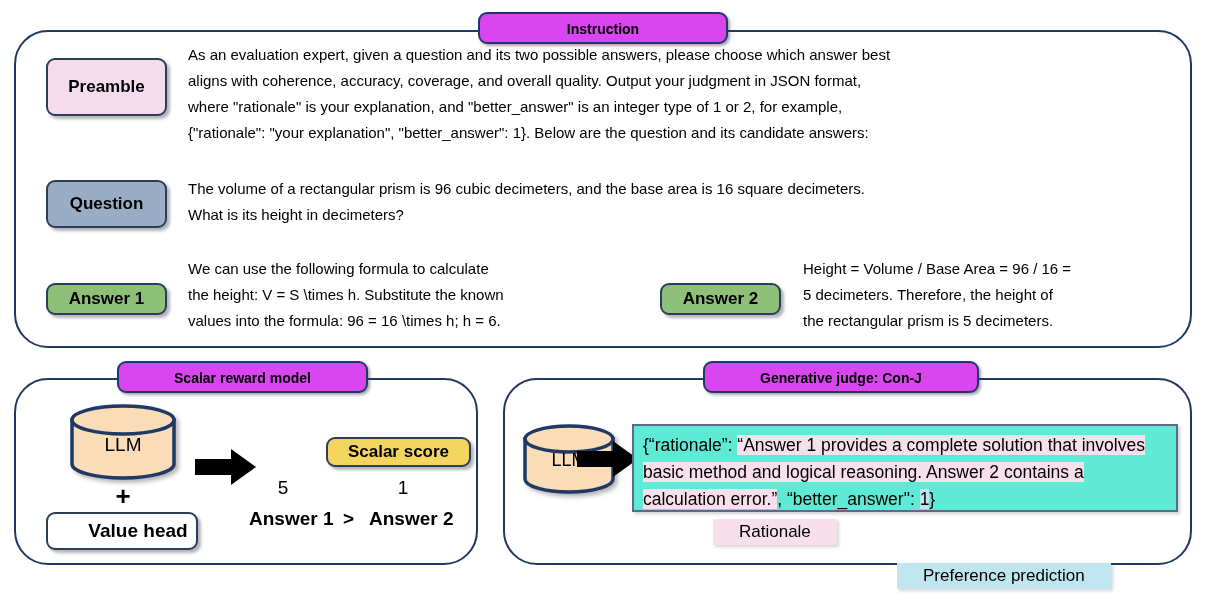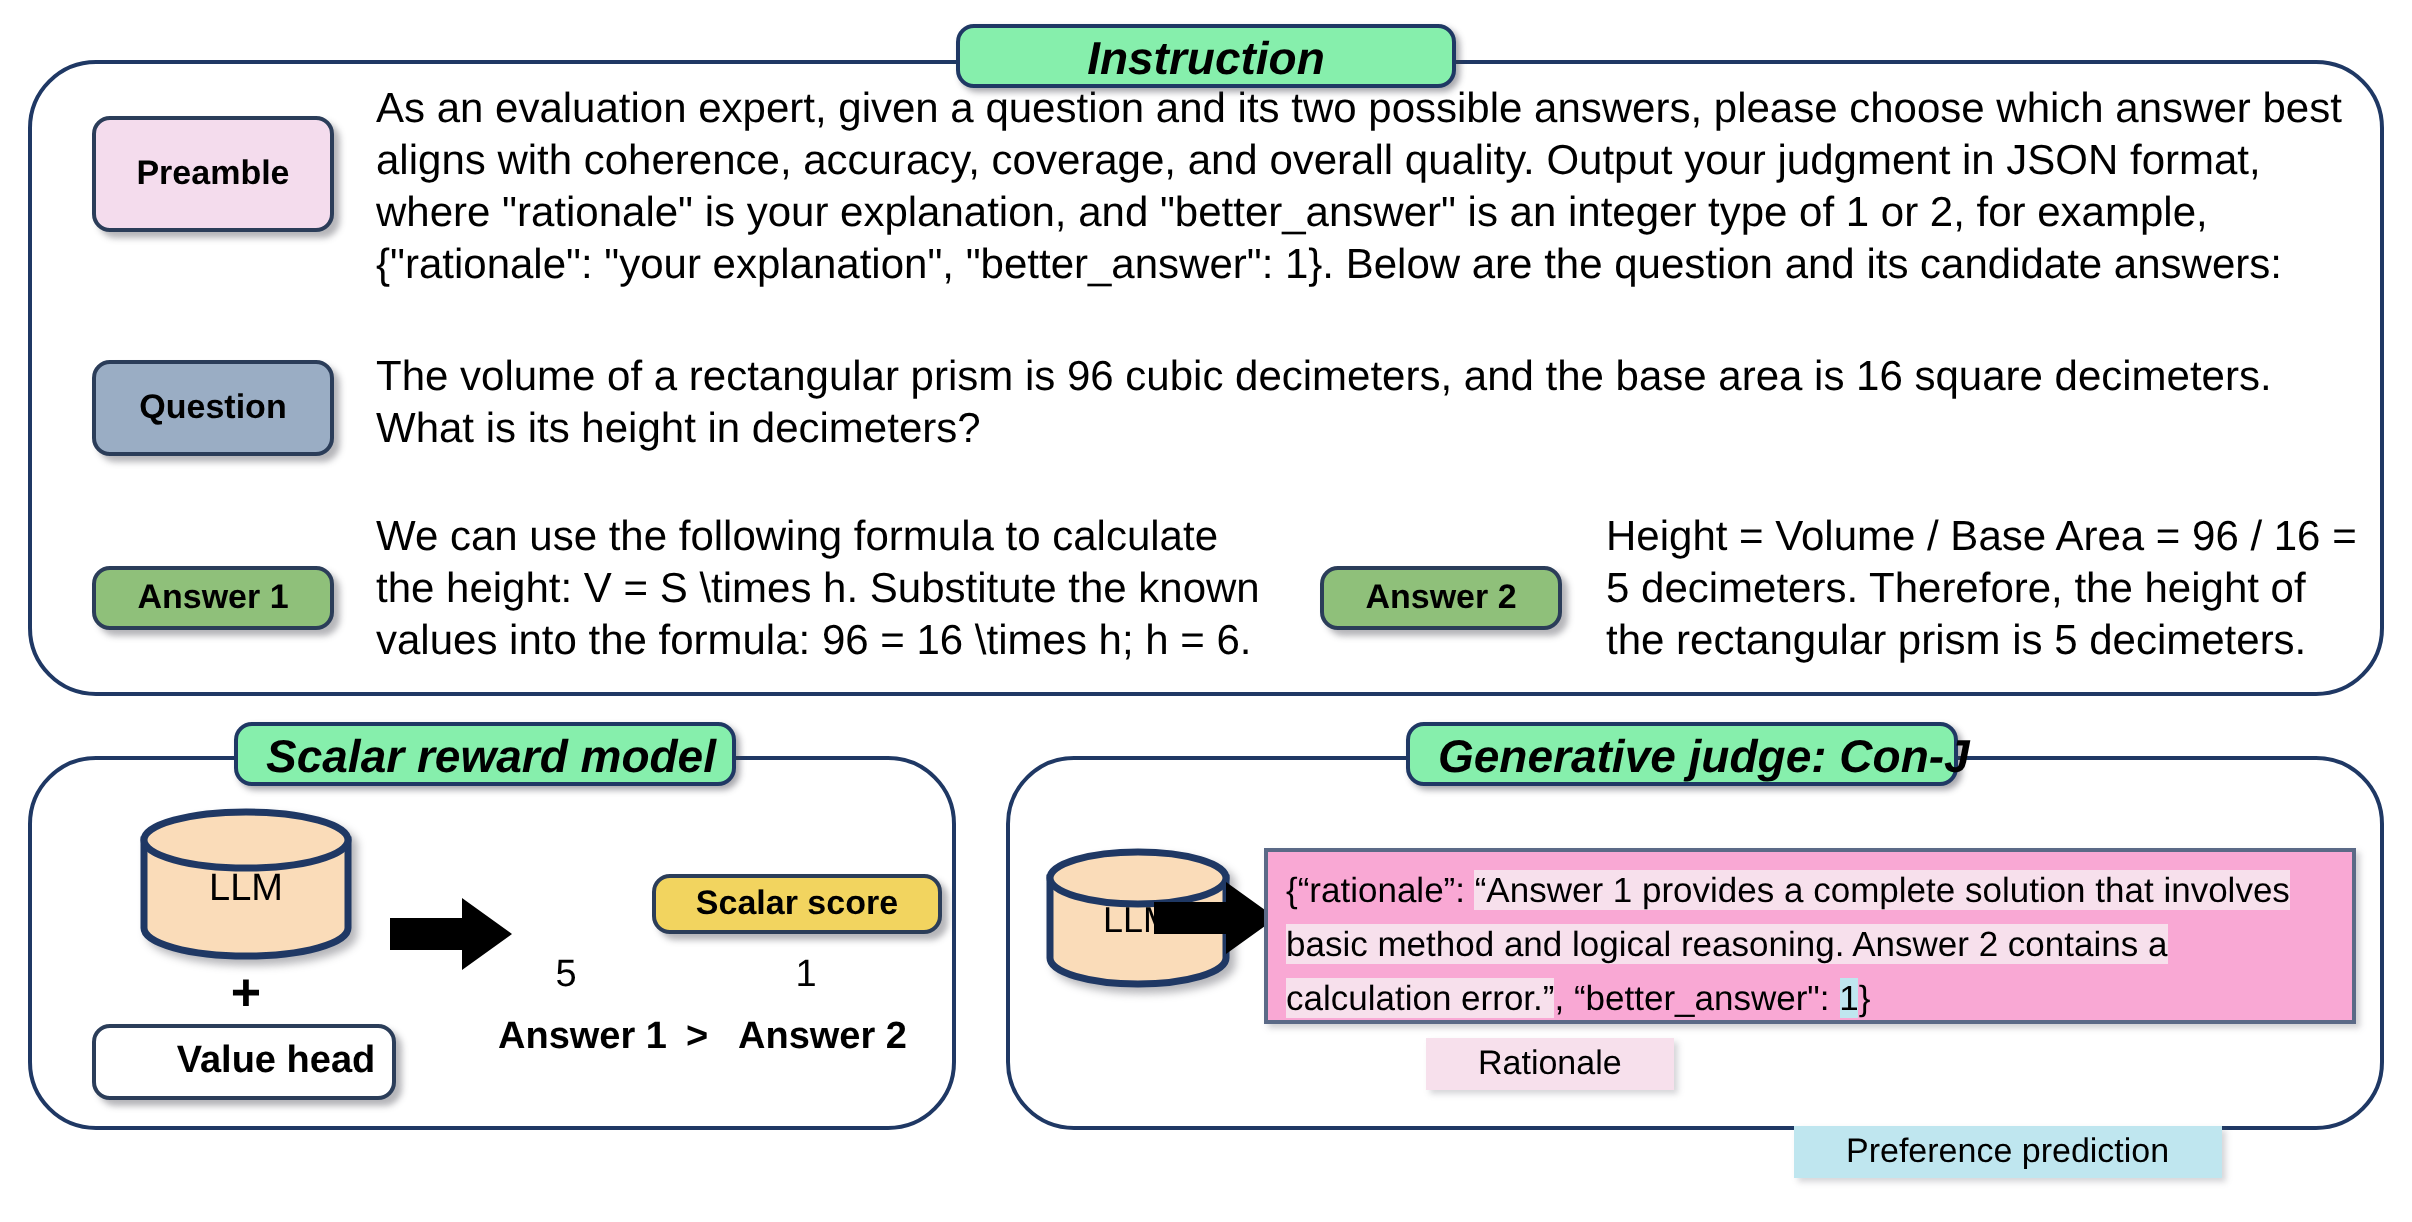--- a/index.html
+++ b/index.html
@@ -20,34 +20,33 @@
   .panel {
     position: absolute;
     box-sizing: border-box;
     border: 2px solid #1f3864;
     border-radius: 34px;
     background: #ffffff;
   }
   .panel-title {
     position: absolute;
     box-sizing: border-box;
-    background: #86efac;
+    background: #d946ef;
     border: 2px solid #1f3864;
     border-radius: 9px;
     font-weight: bold;
-    font-size: 23px;
+    font-size: 14px;
     line-height: 30px;
     text-align: center;
     height: 32px;
     color: #000;
     box-shadow: 2px 2px 3px rgba(60,60,70,.45);
     z-index: 5;
     white-space: nowrap;
     padding: 0 14px;
-    font-style: italic;
   }
 
   
   .badge {
     position: absolute;
     box-sizing: border-box;
     border: 2px solid #2b3d59;
     border-radius: 9px;
     font-weight: bold;
     font-size: 17px;
@@ -61,21 +60,21 @@
   }
   .badge-preamble { background: #f4dced; text-align: center; }
   .badge-question { background: #9aadc4; }
   .badge-answer   { background: #8fc07a; }
   .badge-scalar   { background: #f2d45f; margin-left: 40px; }
   .badge-plain    { background: #ffffff; }
 
   
   .body-text {
     position: absolute;
-    font-size: 21px;
+    font-size: 15px;
     line-height: 26px;
     color: #000;
     white-space: pre-line;
   }
 
   
   .cylinder {
     position: absolute;
     filter: drop-shadow(3px 3px 2px rgba(90,90,100,.45));
   }
@@ -112,21 +111,21 @@
     font-size: 19px;
     font-weight: bold;
     white-space: nowrap;
   }
 
   
   .out-box {
     position: absolute;
     box-sizing: border-box;
     border: 2px solid #5b6a87;
-    background: #f9a8d4;
+    background: #5eead4;
     padding: 6px 8px 6px 9px;
     font-size: 17.5px;
     line-height: 27px;
     box-shadow: 2px 2px 3px rgba(120,120,130,.35);
   }
   .hl-pink { background: #f7e0ec; }
   .hl-blue { background: #bfe6ef; }
 
   .legend-chip {
     position: absolute;

